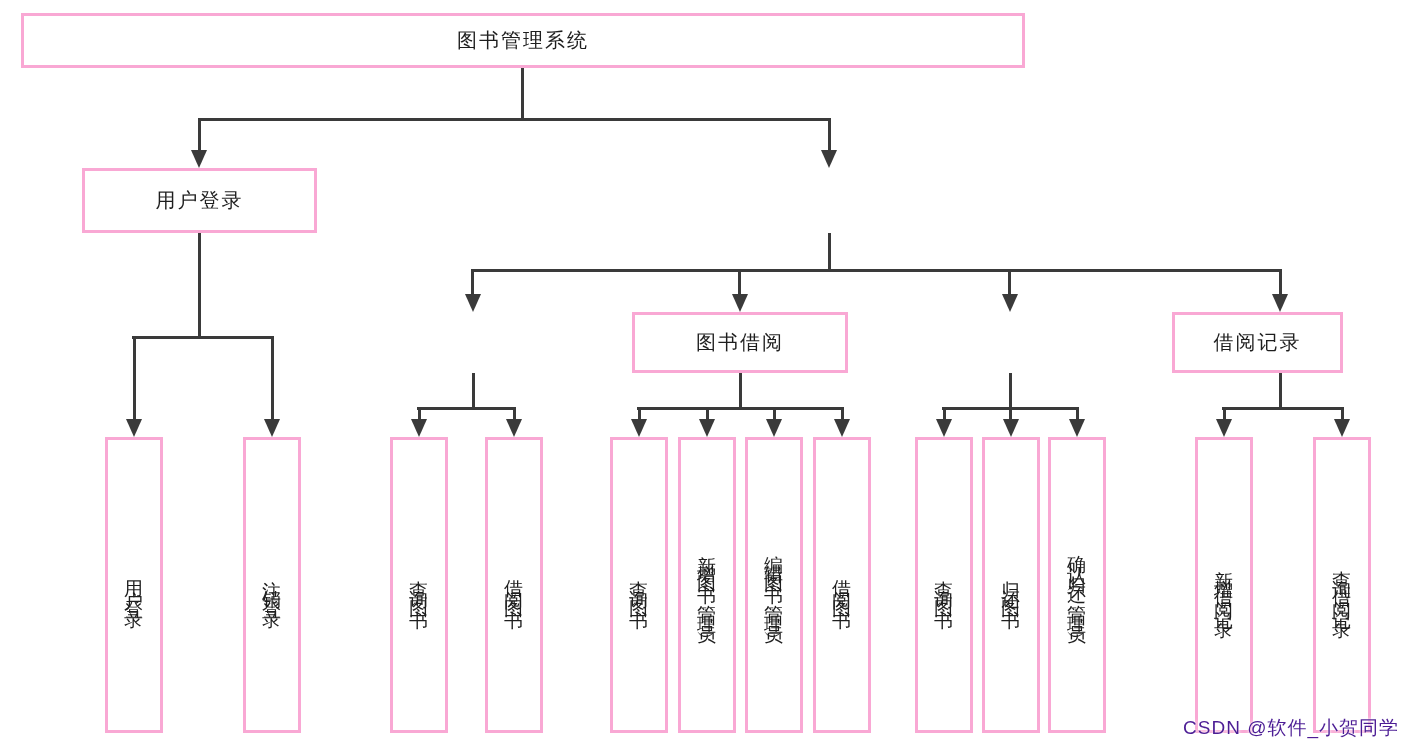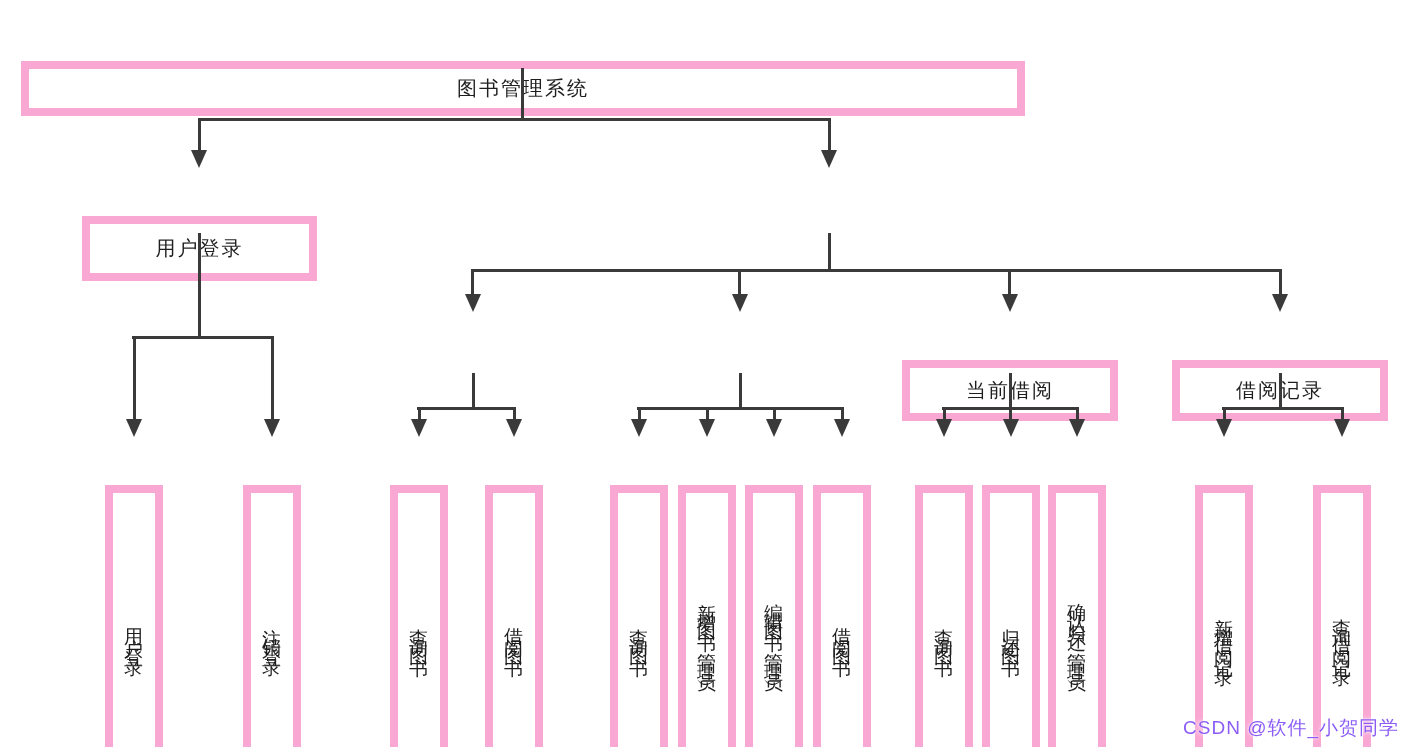--- a/index.html
+++ b/index.html
@@ -1,58 +1,58 @@
 <!DOCTYPE html>
 <html><head>
 <meta charset="utf-8">
 <style>
   html,body{margin:0;padding:0;background:#fff;}
   #canvas{
     position:relative;width:1405px;height:747px;background:#ffffff;overflow:hidden;
     font-family:"Liberation Sans","DejaVu Sans",sans-serif;color:#1e1e1e;
   }
   .node{
-    position:absolute;box-sizing:border-box;border:8px solid #f9a8d4;background:#fff;
+    position:absolute;box-sizing:border-box;border:3px solid #f9a8d4;background:#fff;
     display:flex;align-items:center;justify-content:center;
-    font-size:20px;letter-spacing:2px;color:#1e1e1e;margin-top:48px;
+    font-size:20px;letter-spacing:2px;color:#1e1e1e;
   }
   .leaf{font-size:19px;}
   .leaf .vtext{
     writing-mode:vertical-rl;text-orientation:mixed;
     letter-spacing:10px;line-height:1;white-space:nowrap;
   }
   .vl{position:absolute;width:3px;background:#3a3a3a;}
   .hl{position:absolute;height:3px;background:#3a3a3a;}
   .arrow{
     position:absolute;width:0;height:0;
     border-left:8px solid transparent;border-right:8px solid transparent;
     border-top:18px solid #3a3a3a;
   }
   .watermark{
-    position:absolute;right:6px;bottom:6px;font-size:19px;color:#8b5cf6;
+    position:absolute;right:6px;bottom:6px;font-size:19px;color:#4c1d95;
     text-shadow:0 0 2px #fff,0 0 4px #fff;letter-spacing:1px;z-index:5;
   }
 </style>
 </head>
 <body>
 
 <div id="canvas">
 
   <div class="node" style="left:21px;top:13px;width:1004px;height:55px;">
     <span>图书管理系统</span>
   </div>
 
   <div class="node" style="left:82px;top:168px;width:235px;height:65px;">
     <span>用户登录</span>
   </div>
 
-  <div class="node" style="left:902px;top:312px;width:216px;height:61px;">
-    <span>当前借阅</span>
+  <div class="node" style="left:632px;top:312px;width:216px;height:61px;">
+    <span>图书借阅</span>
   </div>
-  <div class="node" style="left:1172px;top:312px;width:216px;height:61px;">
+  <div class="node" style="left:1172px;top:312px;width:171px;height:61px;">
     <span>借阅记录</span>
   </div>
 
   <div class="node leaf" style="left:105px;top:437px;width:58px;height:296px;">
     <span class="vtext">用户登录</span>
   </div>
   <div class="node leaf" style="left:243px;top:437px;width:58px;height:296px;">
     <span class="vtext">注销登录</span>
   </div>
 

